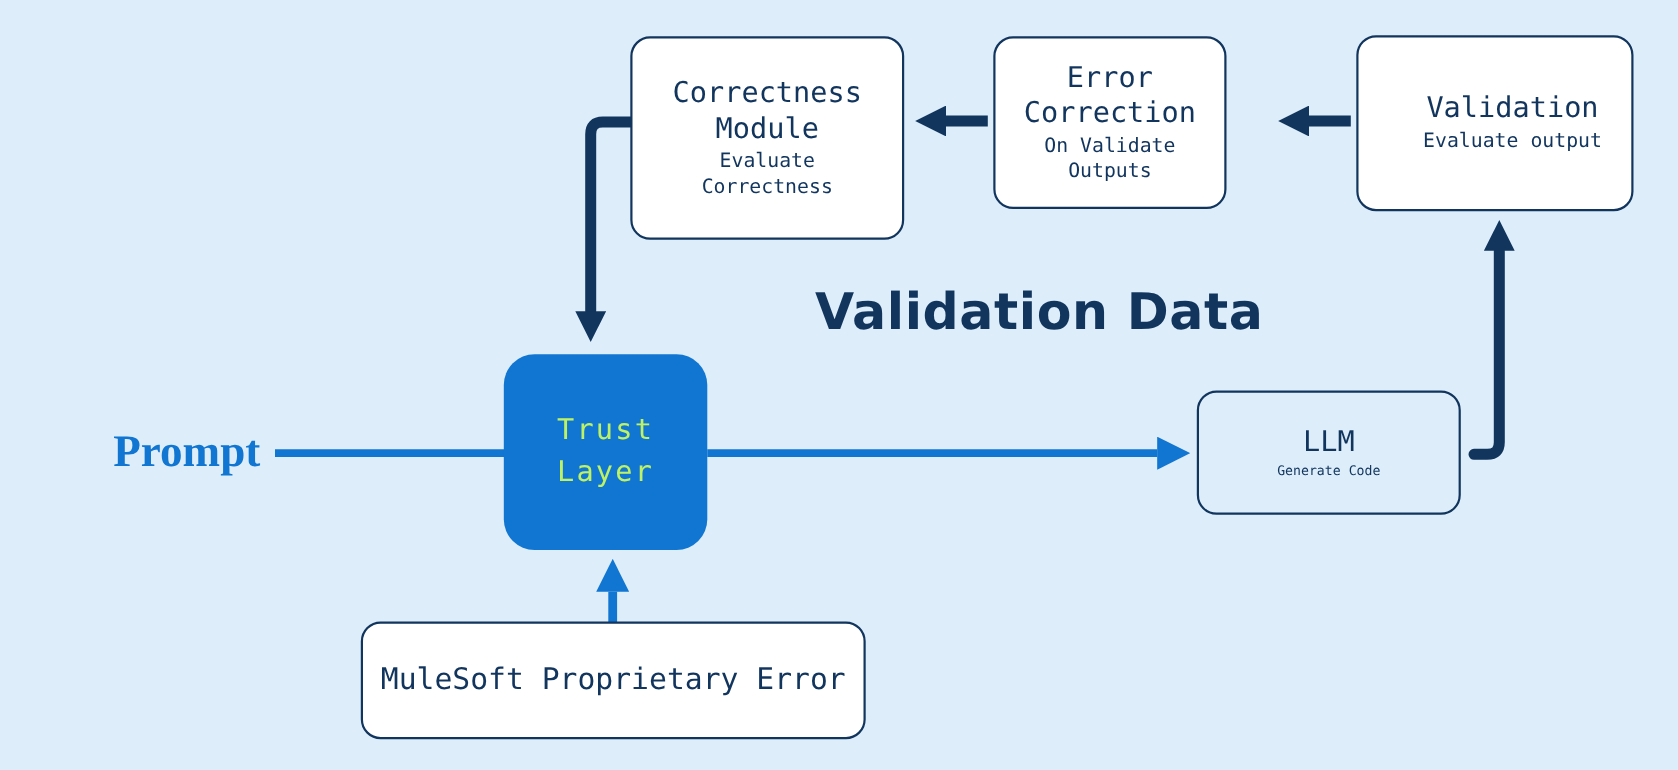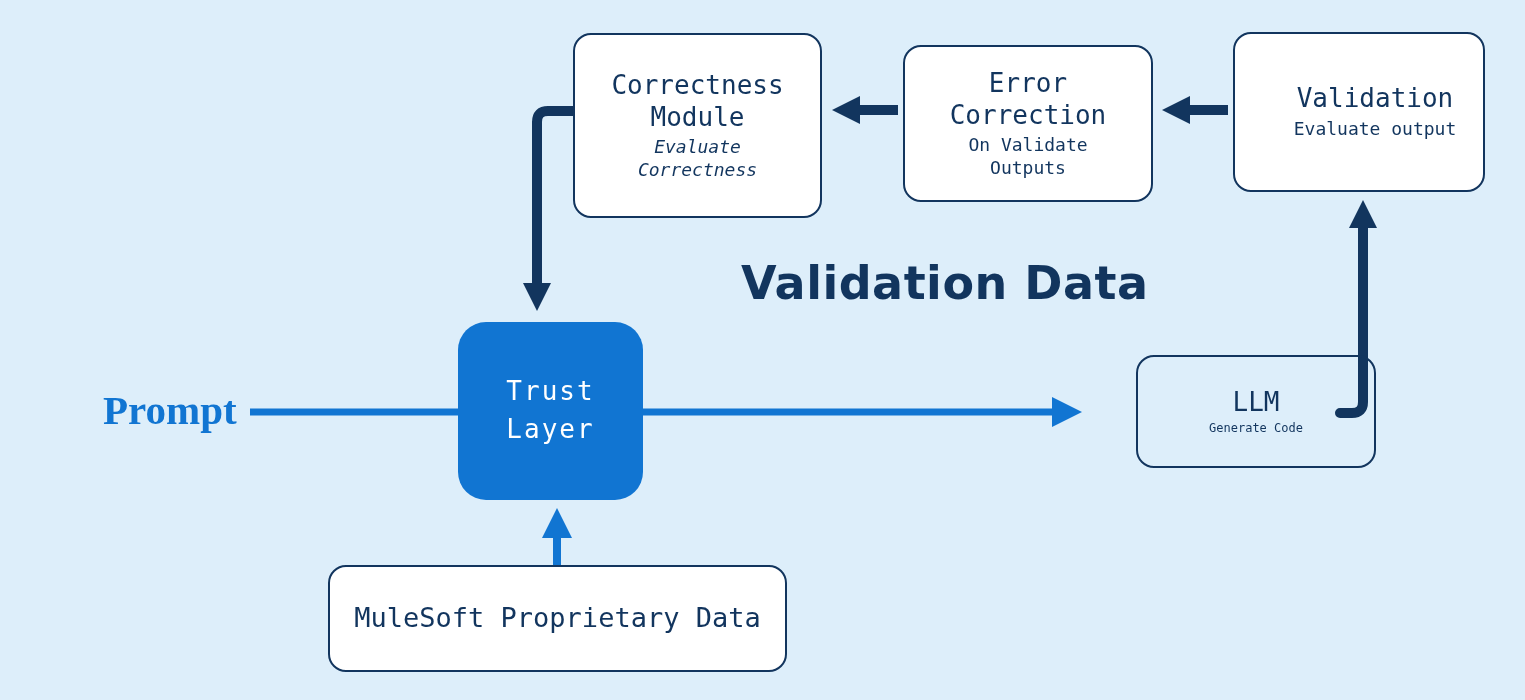--- a/index.html
+++ b/index.html
@@ -19,52 +19,52 @@
     border:2.5px solid var(--navy);
     border-radius:18px;
     display:flex;
     flex-direction:column;
     align-items:center;
     justify-content:center;
     text-align:center;
     color:var(--navy);
   }
   .box.white{background:var(--white);}
-  .box.clear{background:transparent;margin-left:48px;}
+  .box.clear{background:transparent;}
   .box-title{
     font-size:26px;
     line-height:1.22;
     color:var(--navy);
   }
   .box-sub{
     font-size:18px;
     line-height:1.25;
     margin-top:3px;
     color:var(--navy);
   }
   #box-correctness{left:573px;top:33px;width:249px;height:185px;}
   #box-correctness .box-title{max-width:205px;}
-  #box-correctness .box-sub{max-width:165px;font-style:italic;}
-  #box-error{left:903px;top:45px;width:250px;height:157px;}
+  #box-correctness .box-sub{max-width:165px;}
+  #box-error{left:903px;top:33px;width:212px;height:157px;}
   #box-error .box-title{max-width:205px;}
   #box-error .box-sub{max-width:150px;}
   #box-validation{left:1233px;top:32px;width:252px;height:160px;padding-left:32px;}
   #box-llm{left:1088px;top:355px;width:240px;height:113px;}
   #box-llm .box-sub{font-size:12px;}
   #box-mulesoft{left:328px;top:565px;width:459px;height:107px;}
   #box-mulesoft .box-title{font-size:27px;}
 
   #box-trust{
     left:458px;top:322px;width:185px;height:178px;
     background:var(--blue);
     border:none;
     border-radius:28px;
   }
   #box-trust .box-title{
-    color:#ffffff;
+    color:#bef264;
     font-size:26px;
     letter-spacing:2px;
     line-height:1.45;
     max-width:110px;
   }
 
   .big-title{
     position:absolute;
     left:741px;top:256px;
     font-family:"DejaVu Sans", sans-serif;
@@ -130,19 +130,19 @@
   <div class="box" id="box-trust">
     <div class="box-title">Trust Layer</div>
   </div>
 
   <div class="box clear" id="box-llm">
     <div class="box-title">LLM</div>
     <div class="box-sub">Generate Code</div>
   </div>
 
   <div class="box white" id="box-mulesoft">
-    <div class="box-title">MuleSoft Proprietary Data</div>
+    <div class="box-title">MuleSoft Proprietary Error</div>
   </div>
 
   <div class="big-title">Validation Data</div>
   <div class="prompt-label">Prompt</div>
 
 </div>
 
 </body></html>

